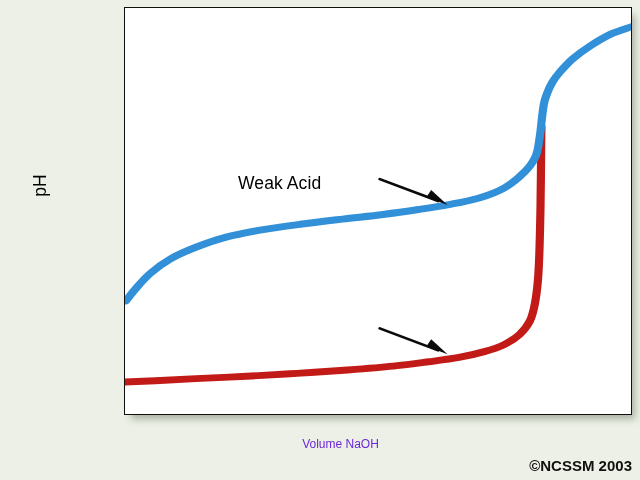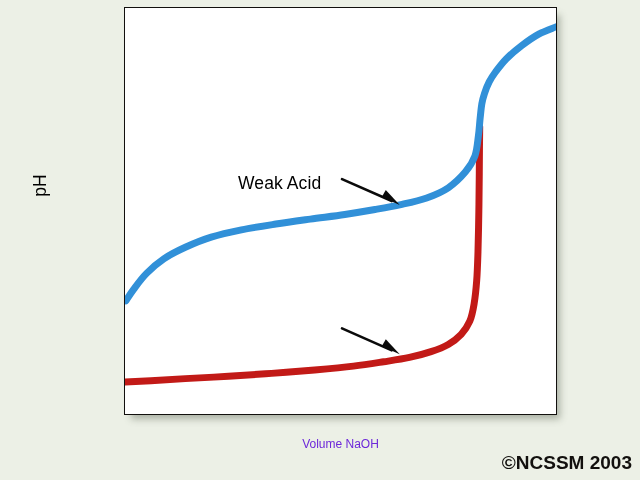--- a/index.html
+++ b/index.html
@@ -18,21 +18,21 @@
     position: absolute;
     left: 0; top: 0;
     width: 640px;
     height: 480px;
   }
   
   .plot-panel {
     position: absolute;
     left: 124px;
     top: 7px;
-    width: 433px;
+    width: 508px;
     height: 408px;
     background: #ffffff;
     border: 1.5px solid #12100e;
     box-sizing: border-box;
     box-shadow: 5px 6px 7px -2px rgba(90, 100, 85, 0.45);
   }
   .plot-svg {
     position: absolute;
     left: 0; top: 0;
     width: 100%;
@@ -81,21 +81,21 @@
     font-size: 12px;
     font-family: "Liberation Sans", sans-serif;
     white-space: nowrap;
   }
   
   .copyright {
     position: absolute;
     right: 8px;
     bottom: 6px;
     color: #12100e;
-    font-size: 19px;
+    font-size: 15px;
     font-weight: bold;
     font-family: "Liberation Sans", sans-serif;
     white-space: nowrap;
   }
 </style>
 </head>
 <body>
 
 <div id="stage">
 

